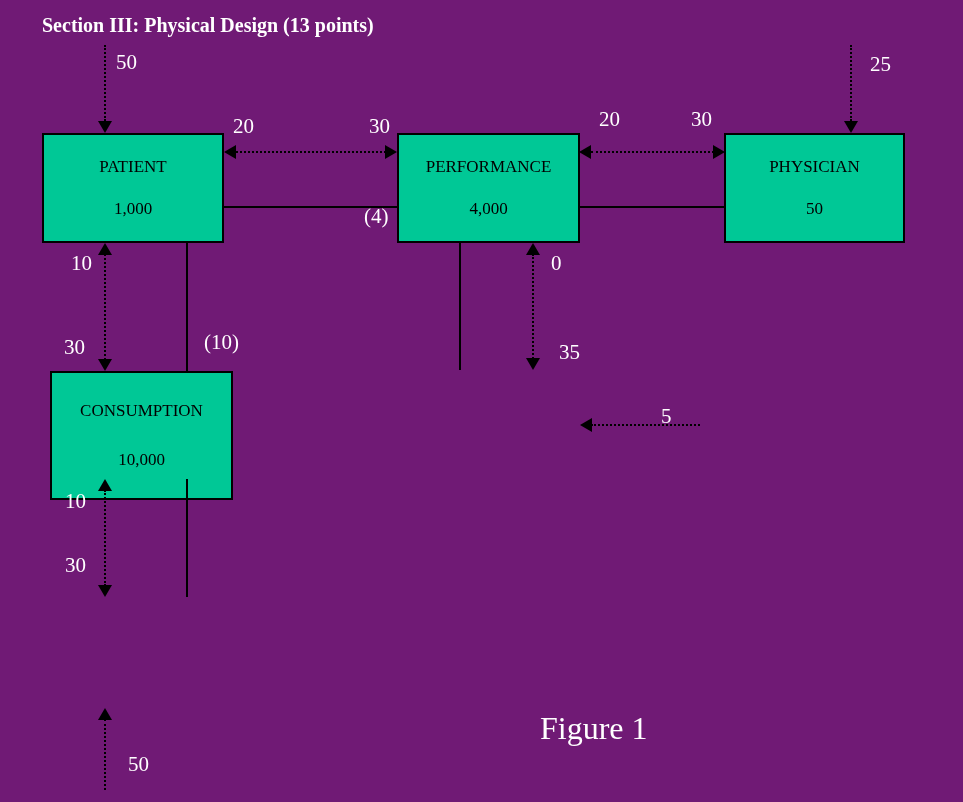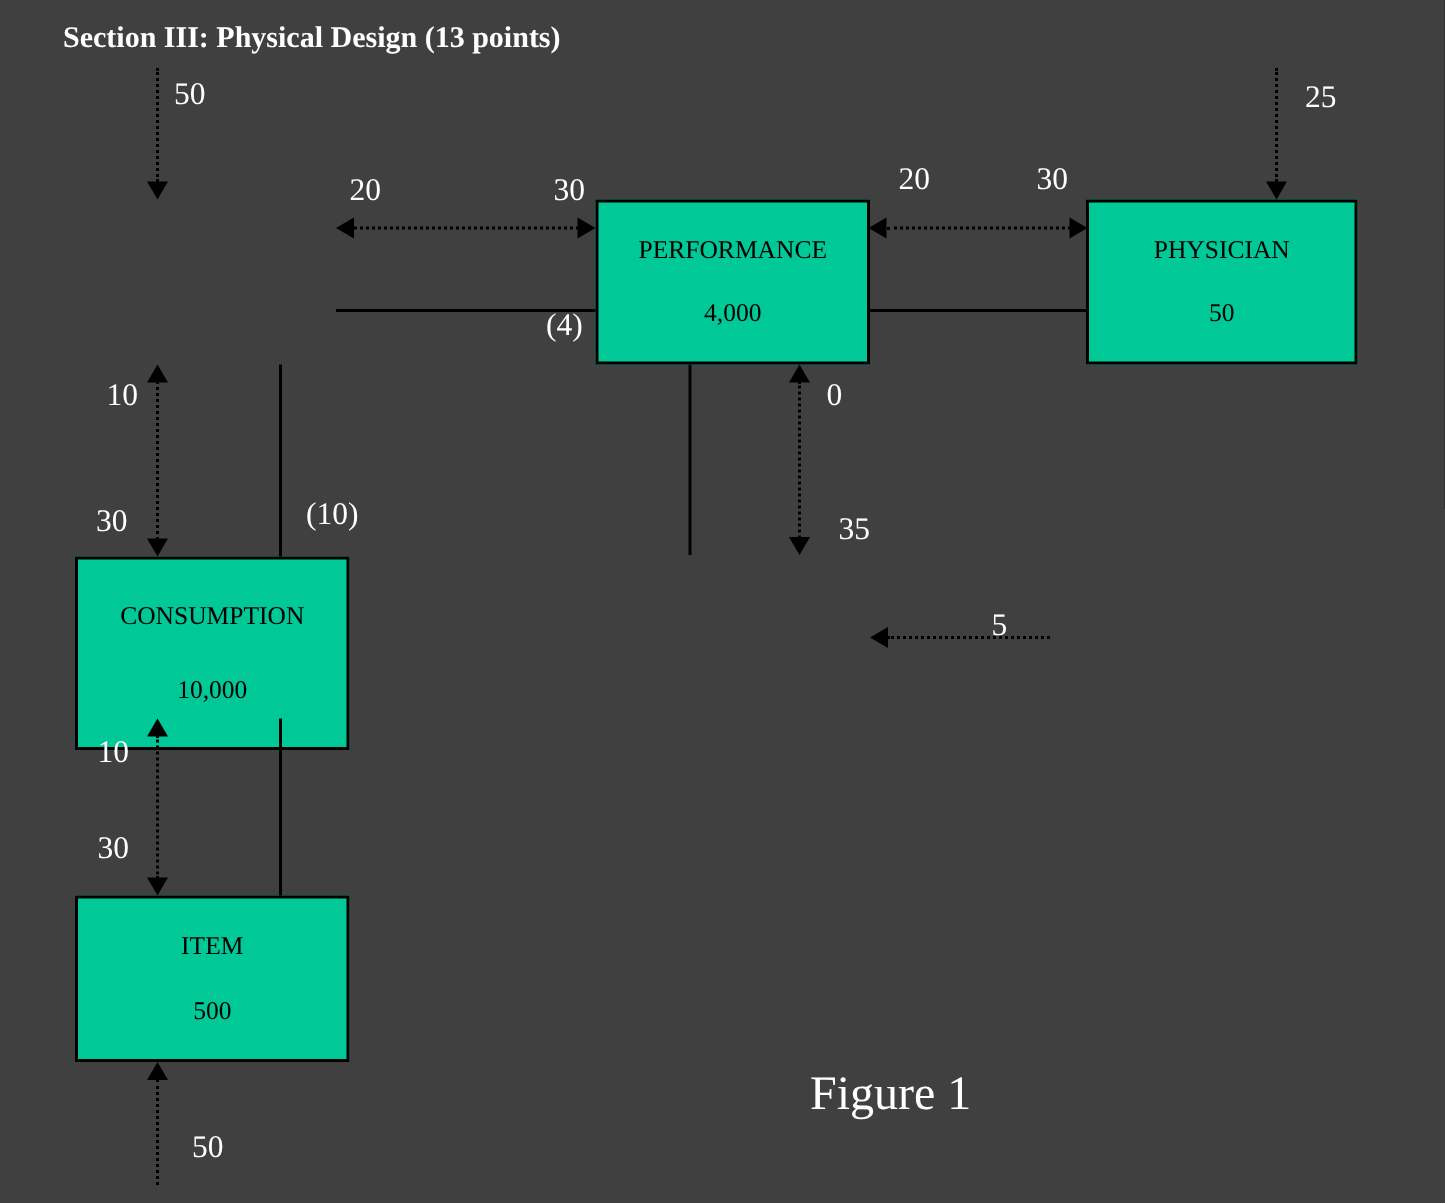--- a/index.html
+++ b/index.html
@@ -1,18 +1,18 @@
 <!DOCTYPE html>
 <html><head>
 <meta charset="utf-8">
 <style>
   html,body { margin:0; padding:0; background:#272727; }
   .canvas {
     position:relative; width:963px; height:802px;
-    background:#404040; overflow:hidden;
+    background:#701a75; overflow:hidden;
     font-family:"Liberation Serif", serif;
   }
   .title {
     position:absolute; left:42px; top:14px;
     color:#fff; font-size:20px; font-weight:bold;
   }
   .figure-caption {
     position:absolute; left:540px; top:710px;
     color:#fff; font-size:32px;text-align:center;
   }
@@ -36,41 +36,41 @@
   .ah-left  { border-top:7px solid transparent; border-bottom:7px solid transparent; border-right:12px solid #000; }
   .ah-right { border-top:7px solid transparent; border-bottom:7px solid transparent; border-left:12px solid #000; }
 </style>
 </head>
 <body>
 
 <div class="canvas">
 
   <div class="title">Section III: Physical Design (13 points)</div>
 
+  <div class="entity" style="left:42px;top:133px;width:182px;height:110px">
+    <div>PATIENT</div>
+    <div>1,000</div>
+  </div>
 
   <div class="entity" style="left:397px;top:133px;width:183px;height:110px">
     <div>PERFORMANCE</div>
     <div>4,000</div>
   </div>
 
   <div class="entity" style="left:724px;top:133px;width:181px;height:110px">
     <div>PHYSICIAN</div>
     <div>50</div>
   </div>
 
   <div class="entity" style="left:50px;top:371px;width:183px;height:129px">
     <div>CONSUMPTION</div>
     <div>10,000</div>
   </div>
 
 
-  <div class="entity" style="left:50px;top:597px;width:183px;height:111px">
-    <div>ITEM</div>
-    <div>500</div>
-  </div>
 
   <div class="hline" style="left:224px;top:206px;width:173px"></div>
   <div class="hline" style="left:579px;top:206px;width:146px"></div>
   <div class="vline" style="left:186px;top:243px;height:128px"></div>
   <div class="vline" style="left:186px;top:479px;height:118px"></div>
   <div class="vline" style="left:459px;top:243px;height:127px"></div>
 
   <div class="vdot" style="left:104px;top:45px;height:76px"></div>
   <div class="ah ah-down" style="left:98px;top:121px"></div>
 

